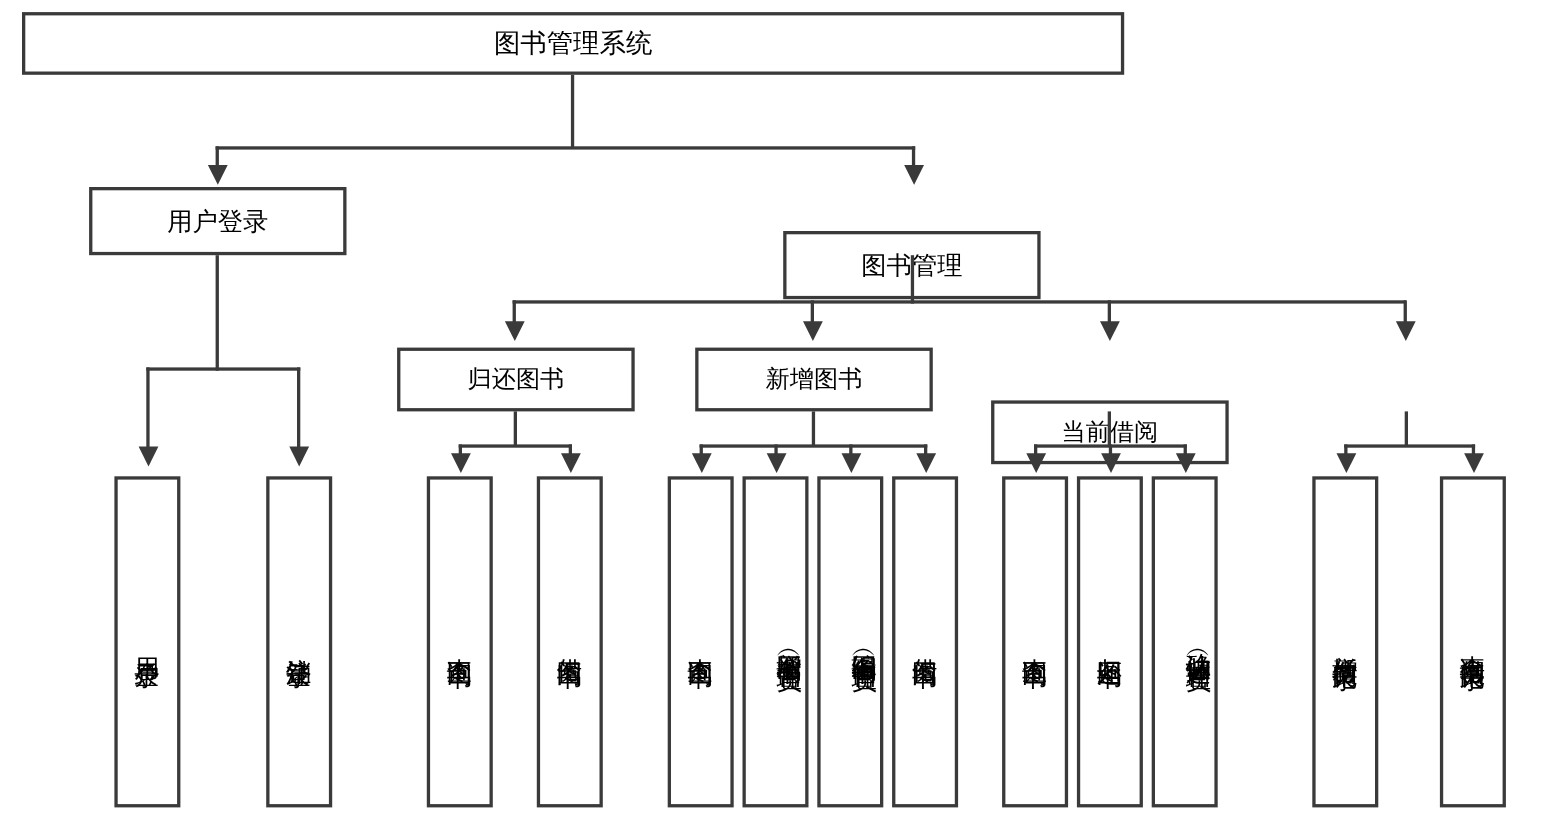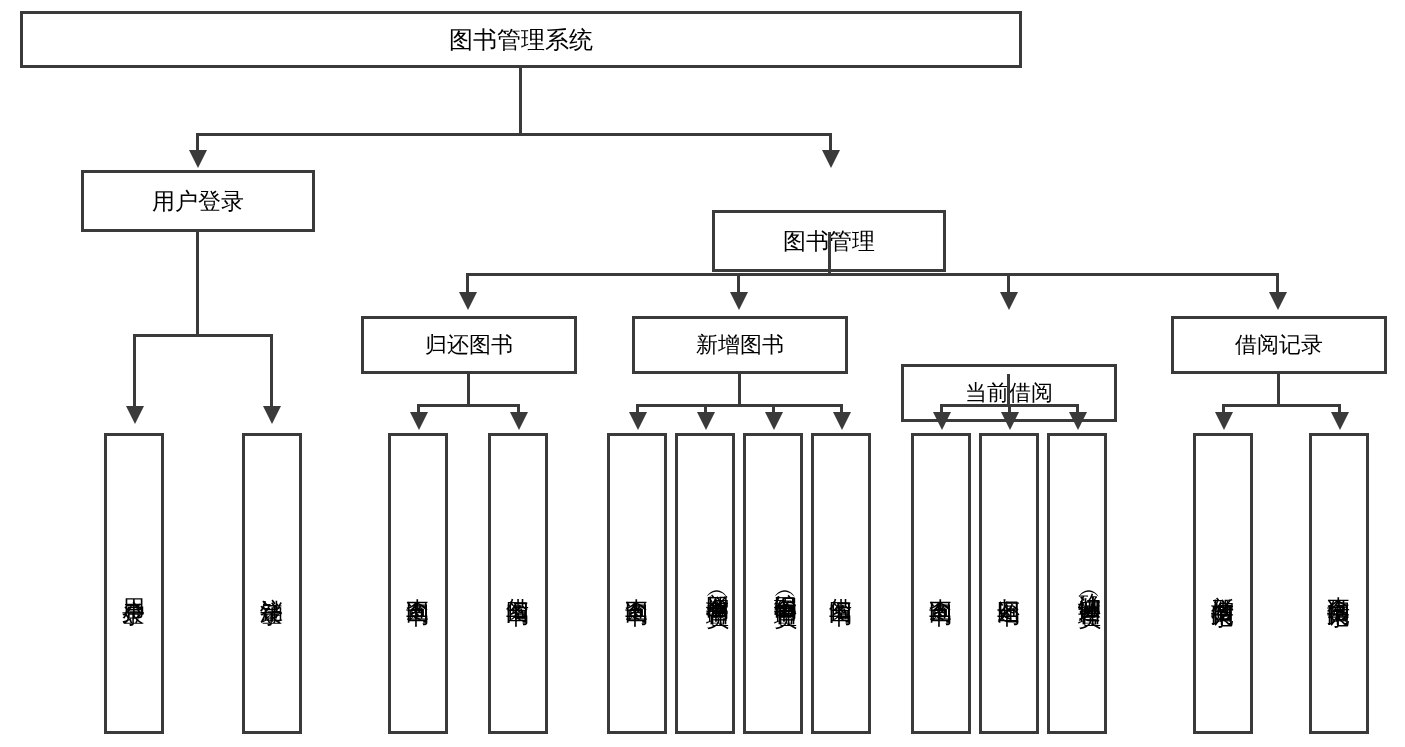--- a/index.html
+++ b/index.html
@@ -131,23 +131,20 @@
   <div class="arrow" style="left:1269px; top:292px;"></div>
 
   <div class="node lvl3" style="left:361px; top:316px; width:216px; height:58px;">
     <span>归还图书</span>
   </div>
   <div class="node lvl3" style="left:632px; top:316px; width:216px; height:58px;">
     <span>新增图书</span>
   </div>
   <div class="node lvl3" style="left:901px; top:316px; width:216px; height:58px;margin-top:48px;">
     <span>当前借阅</span>
-  </div>
-  <div class="node lvl3" style="left:1171px; top:316px; width:216px; height:58px;">
-    <span>借阅记录</span>
   </div>
 
   <div class="edge v" style="left:467px; top:374px; width:3px; height:32px;"></div>
   <div class="edge h" style="left:417px; top:404px; width:103px; height:3px;"></div>
   <div class="edge v" style="left:417px; top:404px; width:3px; height:12px;"></div>
   <div class="arrow" style="left:410px; top:412px;"></div>
   <div class="edge v" style="left:517px; top:404px; width:3px; height:12px;"></div>
   <div class="arrow" style="left:510px; top:412px;"></div>
 
   <div class="node leaf center-v" style="left:388px; top:433px; width:60px; height:301px;">

